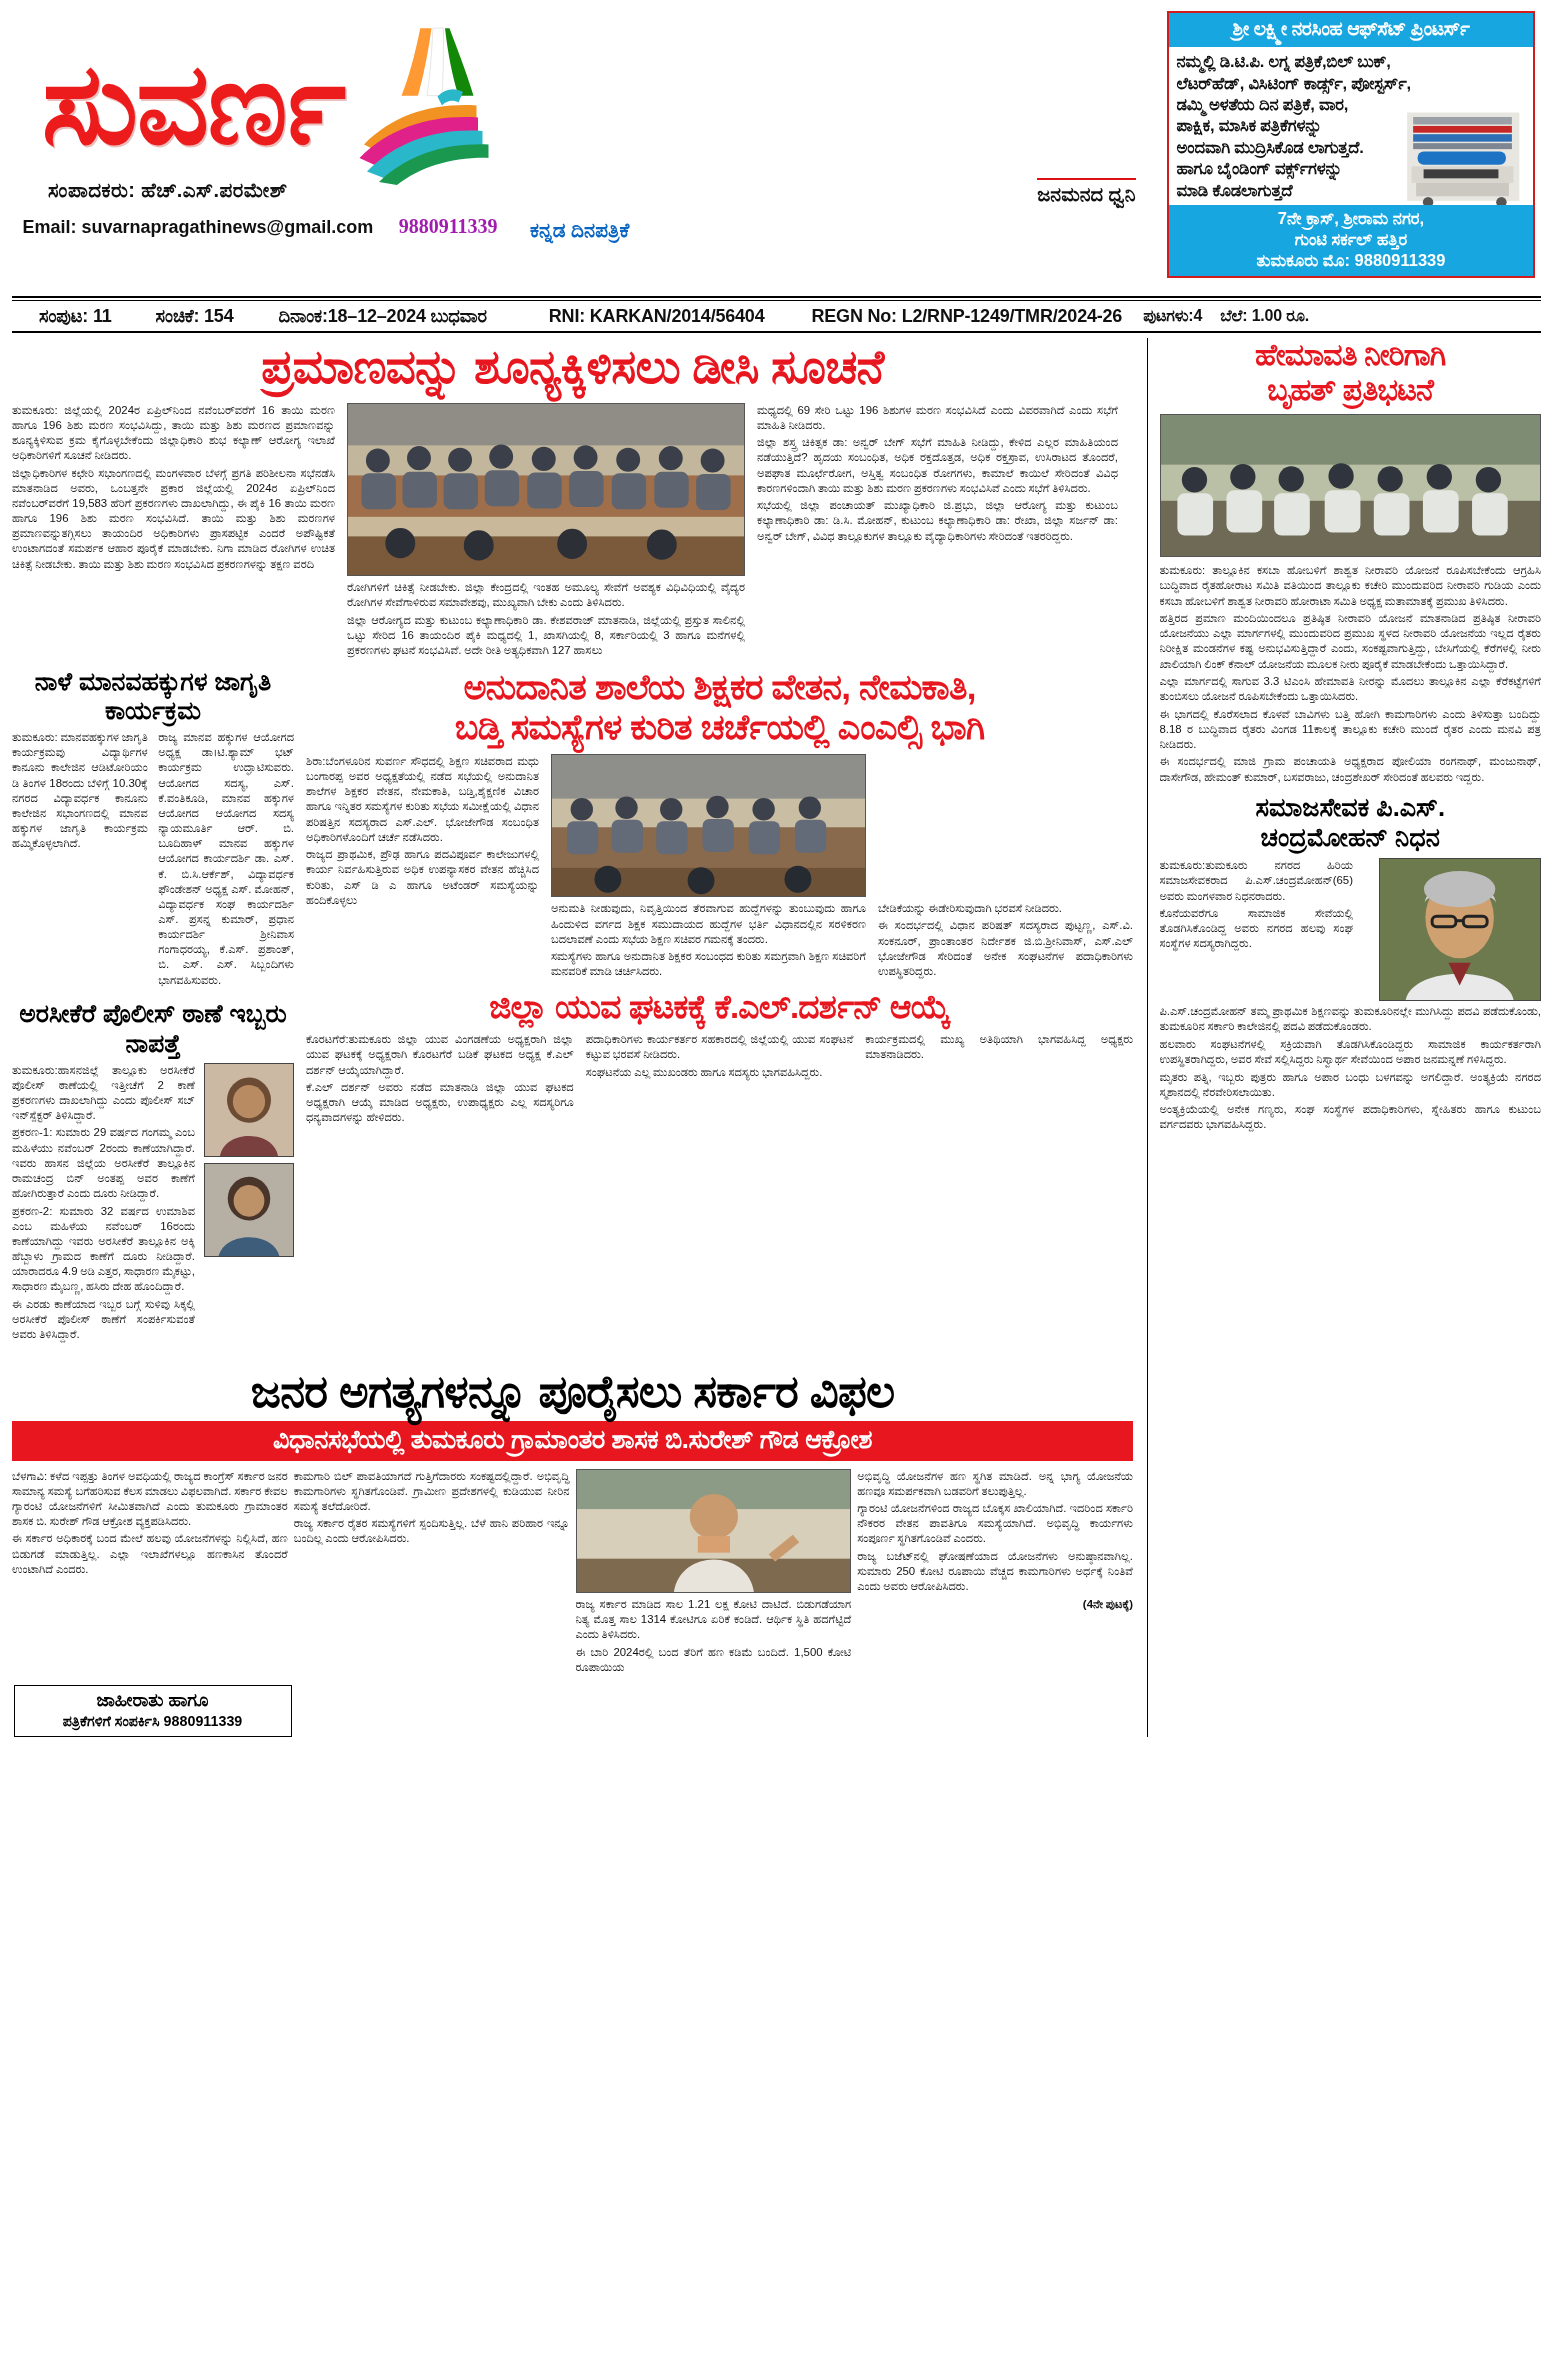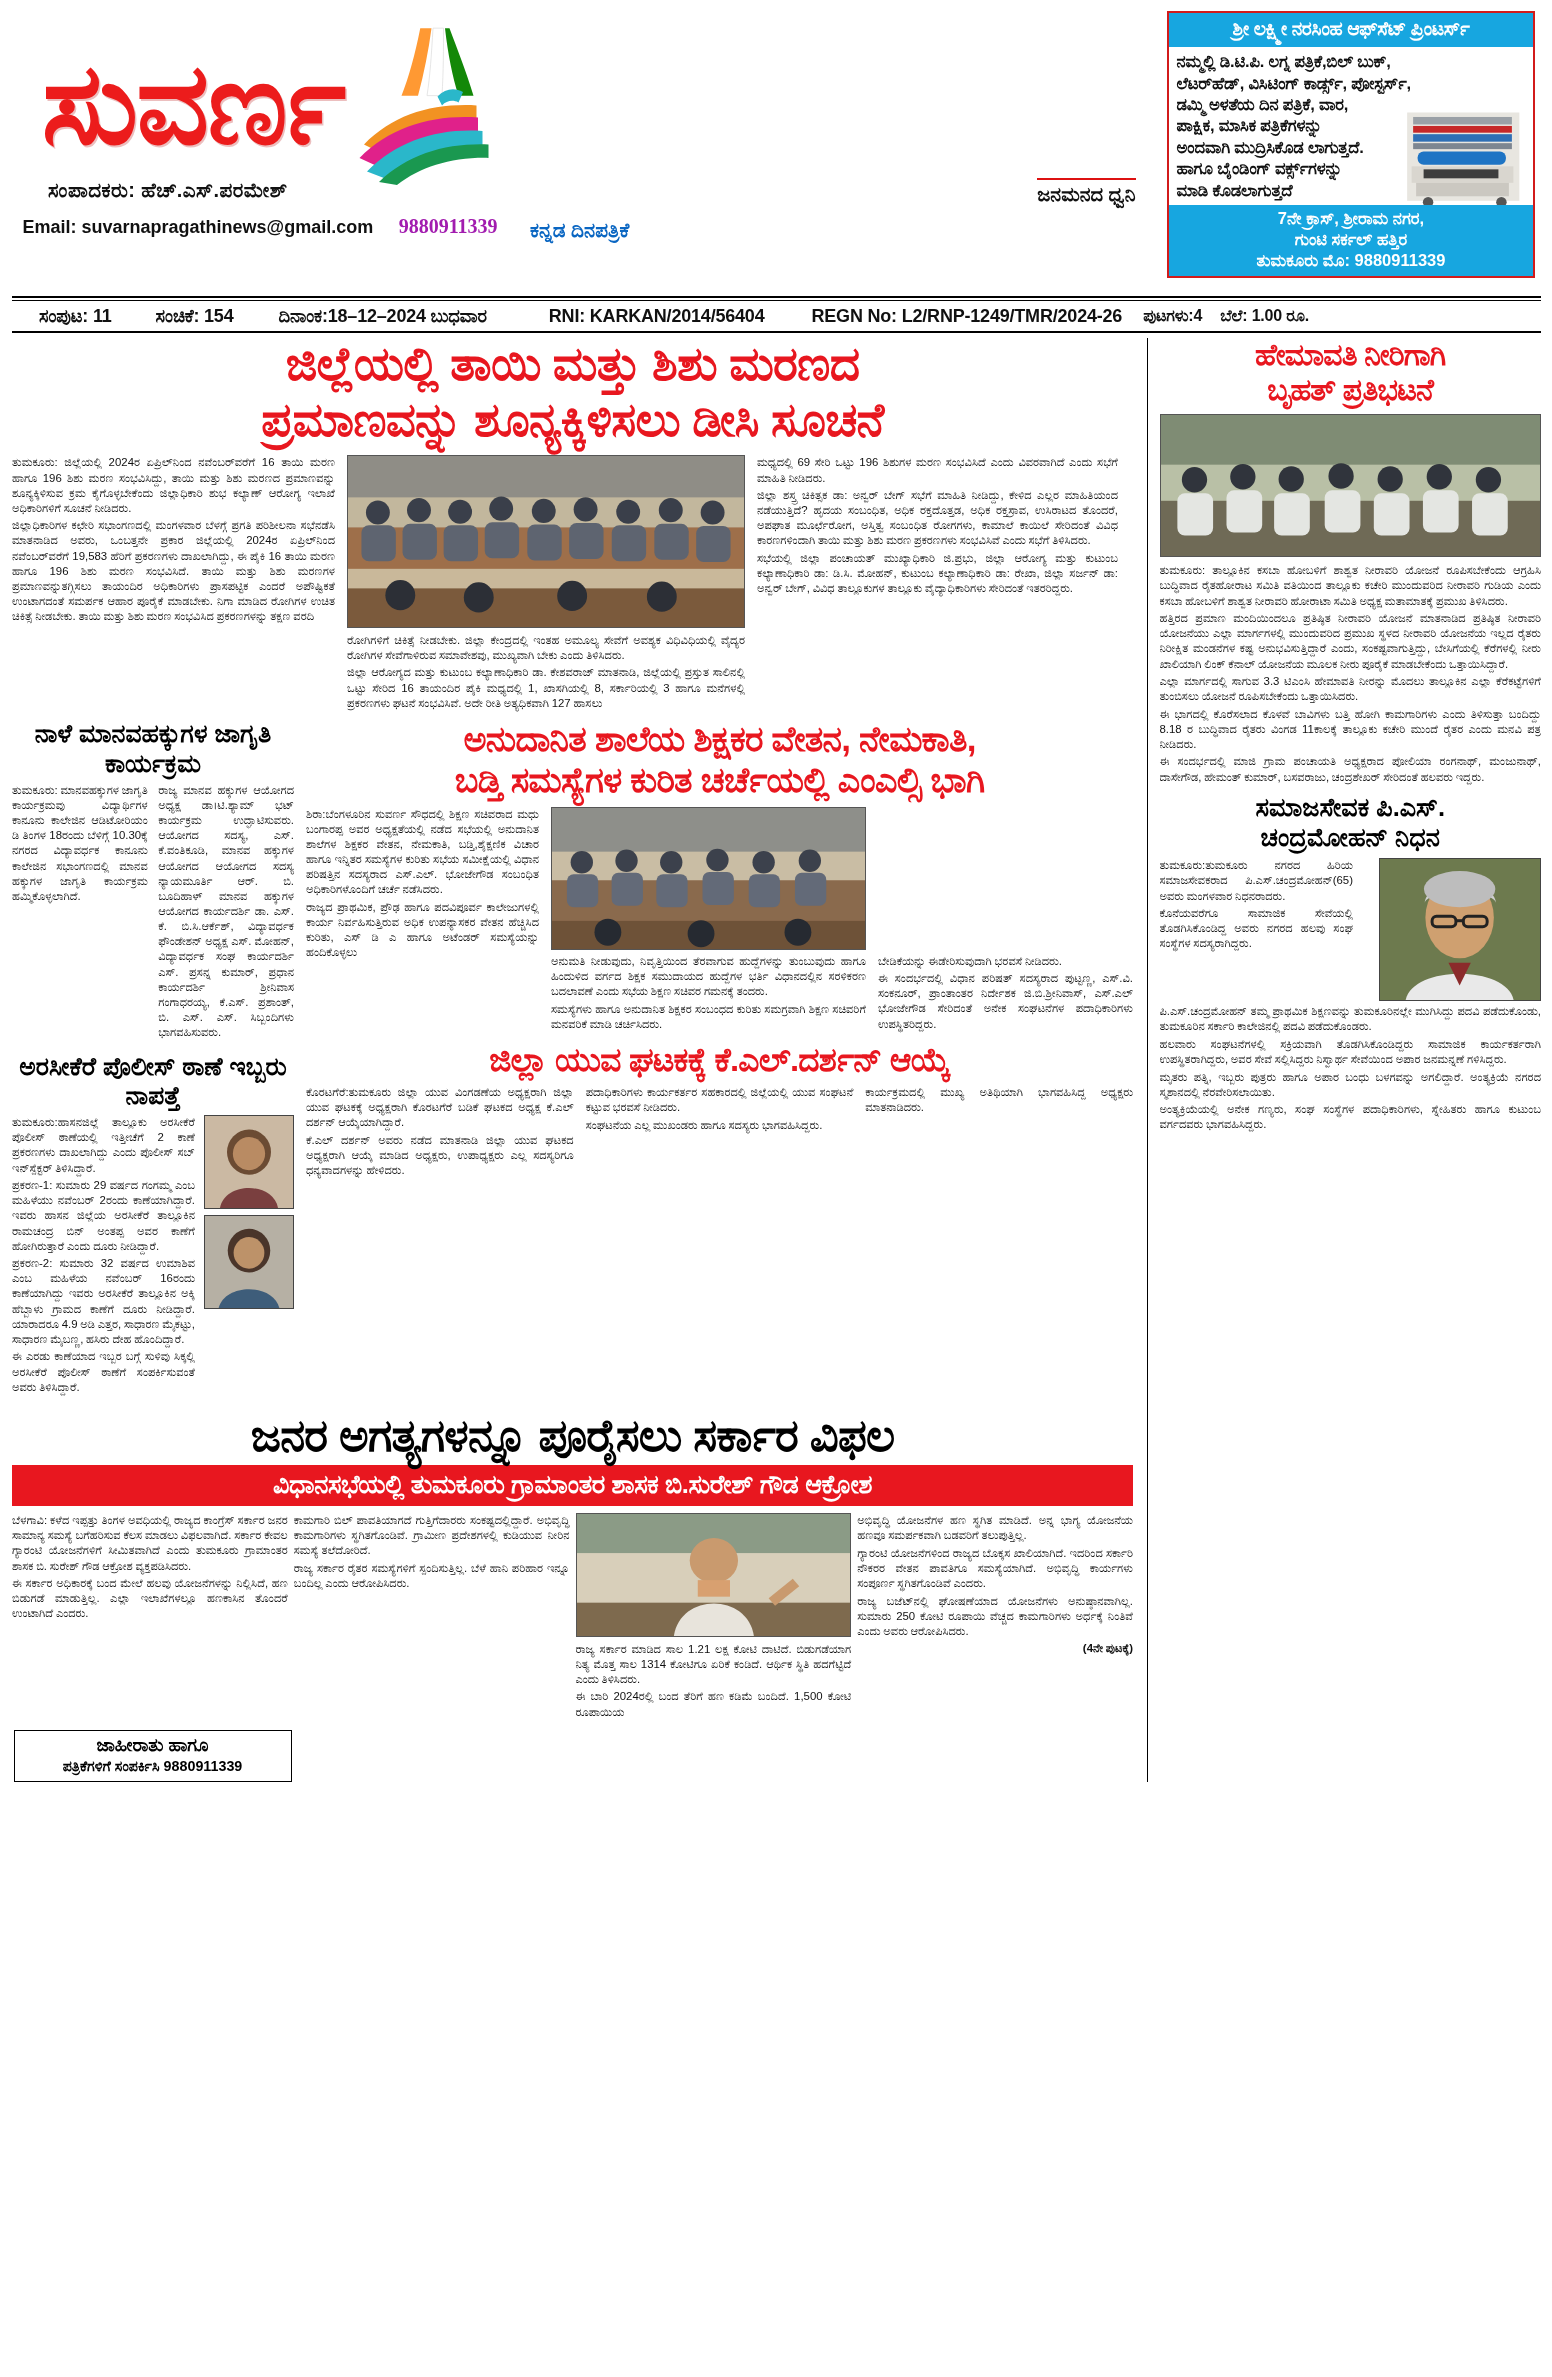--- a/index.html
+++ b/index.html
@@ -211,21 +211,20 @@
     <span class="seg ib6">ಪುಟಗಳು:4</span>
     <span class="seg ib7">ಬೆಲೆ: 1.00 ರೂ.</span>
   </div>
   <div class="rule-below"></div>
 
   <div class="main">
 
     <div class="col-left">
 
       <div>
-        <div class="headline-red">ಜಿಲ್ಲೆಯಲ್ಲಿ ತಾಯಿ ಮತ್ತು ಶಿಶು ಮರಣದ</div>
         <div class="headline-red" style="margin-top:3px">ಪ್ರಮಾಣವನ್ನು ಶೂನ್ಯಕ್ಕಿಳಿಸಲು ಡೀಸಿ ಸೂಚನೆ</div>
 
         <div class="cols3" style="margin-top:9px; gap:12px;">
           <div style="flex:0 0 323px;">
             <div class="body-txt">
               <p>ತುಮಕೂರು: ಜಿಲ್ಲೆಯಲ್ಲಿ 2024ರ ಏಪ್ರಿಲ್‌ನಿಂದ ನವೆಂಬರ್‌ವರೆಗೆ 16 ತಾಯಿ ಮರಣ ಹಾಗೂ 196 ಶಿಶು ಮರಣ ಸಂಭವಿಸಿದ್ದು, ತಾಯಿ ಮತ್ತು ಶಿಶು ಮರಣದ ಪ್ರಮಾಣವನ್ನು ಶೂನ್ಯಕ್ಕಿಳಿಸುವ ಕ್ರಮ ಕೈಗೊಳ್ಳಬೇಕೆಂದು ಜಿಲ್ಲಾಧಿಕಾರಿ ಶುಭ ಕಲ್ಯಾಣ್ ಆರೋಗ್ಯ ಇಲಾಖೆ ಅಧಿಕಾರಿಗಳಿಗೆ ಸೂಚನೆ ನೀಡಿದರು.</p>
               <p>ಜಿಲ್ಲಾಧಿಕಾರಿಗಳ ಕಛೇರಿ ಸಭಾಂಗಣದಲ್ಲಿ ಮಂಗಳವಾರ ಬೆಳಗ್ಗೆ ಪ್ರಗತಿ ಪರಿಶೀಲನಾ ಸಭೆನಡೆಸಿ ಮಾತನಾಡಿದ ಅವರು, ಒಂಬತ್ತನೇ ಪ್ರಕಾರ ಜಿಲ್ಲೆಯಲ್ಲಿ 2024ರ ಏಪ್ರಿಲ್‌ನಿಂದ ನವೆಂಬರ್‌ವರೆಗೆ 19,583 ಹೆರಿಗೆ ಪ್ರಕರಣಗಳು ದಾಖಲಾಗಿದ್ದು, ಈ ಪೈಕಿ 16 ತಾಯಿ ಮರಣ ಹಾಗೂ 196 ಶಿಶು ಮರಣ ಸಂಭವಿಸಿದೆ. ತಾಯಿ ಮತ್ತು ಶಿಶು ಮರಣಗಳ ಪ್ರಮಾಣವನ್ನುತಗ್ಗಿಸಲು ತಾಯಂದಿರ ಅಧಿಕಾರಿಗಳು ಪ್ರಾಸಪಟ್ಟಿಕ ಎಂದರೆ ಅಪೌಷ್ಟಿಕತೆ ಉಂಟಾಗದಂತೆ ಸಮರ್ಪಕ ಆಹಾರ ಪೂರೈಕೆ ಮಾಡಬೇಕು. ನಿಗಾ ಮಾಡಿದ ರೋಗಿಗಳ ಉಚಿತ ಚಿಕಿತ್ಸೆ ನೀಡಬೇಕು. ತಾಯಿ ಮತ್ತು ಶಿಶು ಮರಣ ಸಂಭವಿಸಿದ ಪ್ರಕರಣಗಳನ್ನು ತಕ್ಷಣ ವರದಿ</p>
             </div>
           </div>
           <div style="flex:0 0 398px;">
@@ -391,21 +390,21 @@
                 <p>ಸಂಘಟನೆಯ ಎಲ್ಲ ಮುಖಂಡರು ಹಾಗೂ ಸದಸ್ಯರು ಭಾಗವಹಿಸಿದ್ದರು.</p>
               </div>
               <div class="body-txt">
                 <p>ಕಾರ್ಯಕ್ರಮದಲ್ಲಿ ಮುಖ್ಯ ಅತಿಥಿಯಾಗಿ ಭಾಗವಹಿಸಿದ್ದ ಅಧ್ಯಕ್ಷರು ಮಾತನಾಡಿದರು.</p>
               </div>
             </div>
           </div>
         </div>
       </div>
 
-      <div style="margin-top:14px">
+      <div style="margin-top:22px">
         <div class="headline-black">ಜನರ ಅಗತ್ಯಗಳನ್ನೂ ಪೂರೈಸಲು ಸರ್ಕಾರ ವಿಫಲ</div>
         <div class="banner-red" style="margin-top:4.5px">ವಿಧಾನಸಭೆಯಲ್ಲಿ ತುಮಕೂರು ಗ್ರಾಮಾಂತರ ಶಾಸಕ ಬಿ.ಸುರೇಶ್ ಗೌಡ ಆಕ್ರೋಶ</div>
 
         <div class="cols4" style="margin-top:7.5px;">
           <div>
             <div class="body-txt">
               <p>ಬೆಳಗಾವಿ: ಕಳೆದ ಇಪ್ಪತ್ತು ತಿಂಗಳ ಅವಧಿಯಲ್ಲಿ ರಾಜ್ಯದ ಕಾಂಗ್ರೆಸ್ ಸರ್ಕಾರ ಜನರ ಸಾಮಾನ್ಯ ಸಮಸ್ಯೆ ಬಗೆಹರಿಸುವ ಕೆಲಸ ಮಾಡಲು ವಿಫಲವಾಗಿದೆ. ಸರ್ಕಾರ ಕೇವಲ ಗ್ಯಾರಂಟಿ ಯೋಜನೆಗಳಿಗೆ ಸೀಮಿತವಾಗಿದೆ ಎಂದು ತುಮಕೂರು ಗ್ರಾಮಾಂತರ ಶಾಸಕ ಬಿ. ಸುರೇಶ್ ಗೌಡ ಆಕ್ರೋಶ ವ್ಯಕ್ತಪಡಿಸಿದರು.</p>
               <p>ಈ ಸರ್ಕಾರ ಅಧಿಕಾರಕ್ಕೆ ಬಂದ ಮೇಲೆ ಹಲವು ಯೋಜನೆಗಳನ್ನು ನಿಲ್ಲಿಸಿದೆ, ಹಣ ಬಿಡುಗಡೆ ಮಾಡುತ್ತಿಲ್ಲ. ಎಲ್ಲಾ ಇಲಾಖೆಗಳಲ್ಲೂ ಹಣಕಾಸಿನ ತೊಂದರೆ ಉಂಟಾಗಿದೆ ಎಂದರು.</p>
             </div>
           </div>

